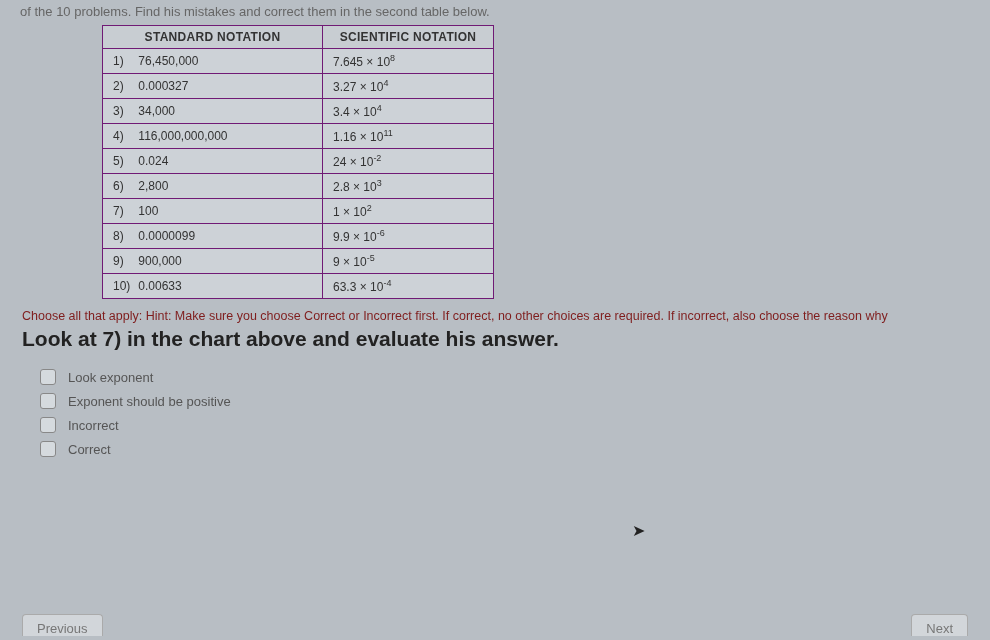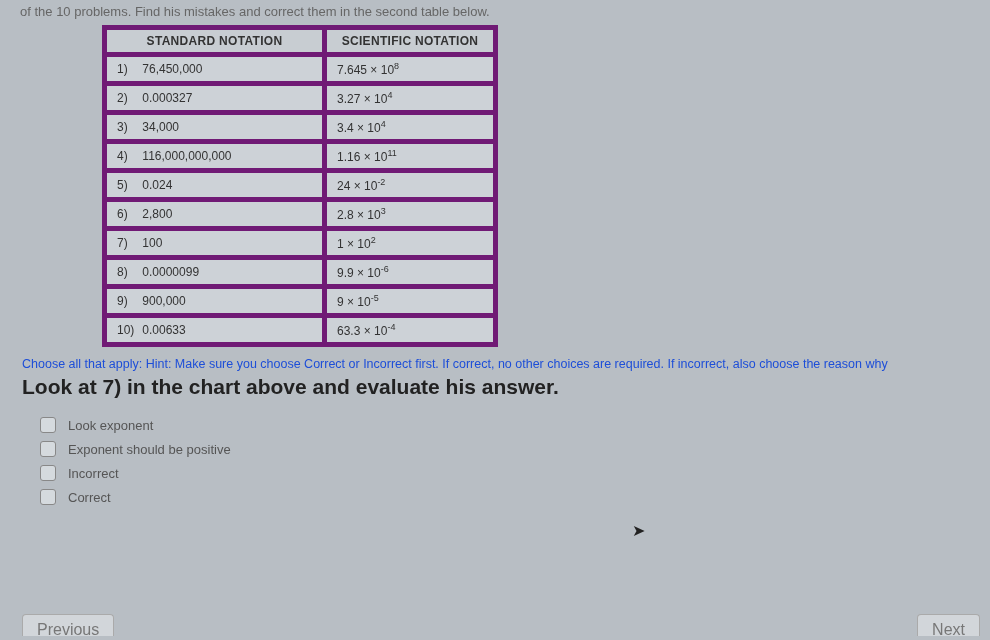--- a/index.html
+++ b/index.html
@@ -19,41 +19,41 @@
     padding: 4px 0 6px 0;
     white-space: pre;
   }
   .main-table {
     border-collapse: collapse;
     margin-left: 82px;
     background: #cdd2d7;
     border: 1px solid #555;
   }
   .main-table th, .main-table td {
-    border: 5px solid #701a75;
+    border: 1px solid #701a75;
     padding: 4px 10px;
     font-size: 12px;
     color: #333;
     text-align: left;
     height: 22px;
   }
   .main-table th {
     font-weight: 700;
     text-align: center;
     background: #c8cdd2;
     font-size: 12px;
     letter-spacing: 0.3px;
   }
   .main-table .col1 { width: 220px; }
   .main-table .col2 { width: 171px; }
   .row-idx { display: inline-block; min-width: 22px; }
   .sup { font-size: 9px; vertical-align: super; }
   .instructions {
     font-size: 12.5px;
-    color: #1d4ed8;
+    color: #7f1d1d;
     margin: 10px 2px 4px 2px;
   }
   .question {
     font-size: 21px;
     font-weight: 700;
     color: #222;
     margin: 2px 2px 18px 2px;
   }
   .options { margin-left: 20px; }
   .option-row {
@@ -73,28 +73,28 @@
     flex: 0 0 16px;
   }
   .nav-btn {
     position: absolute;
     bottom: 4px;
     padding: 6px 14px 0 14px;
     border: 1px solid #aaa;
     border-bottom: none;
     border-radius: 4px 4px 0 0;
     background: #d2d6da;
-    font-size: 16px;
+    font-size: 13px;
     color: #777;
     height: 22px;
     overflow: hidden;
     text-align: right;
   }
   .prev-btn { left: 22px; }
-  .next-btn { right: 10px; }
+  .next-btn { right: 22px; }
   .cursor {
     position: absolute;
     left: 632px;
     top: 521px;
     font-size: 16px;
     color: #222;
     pointer-events: none;
   }
 </style>
 </head>

